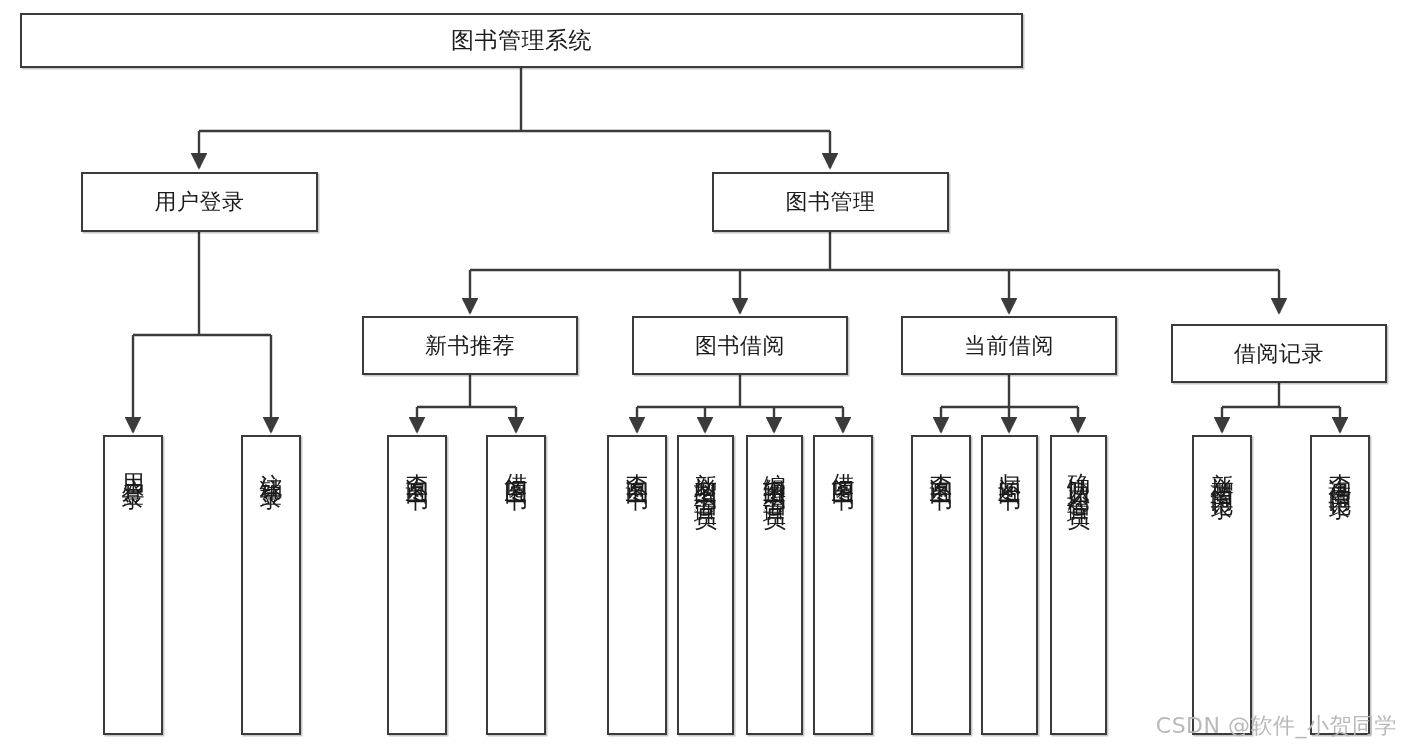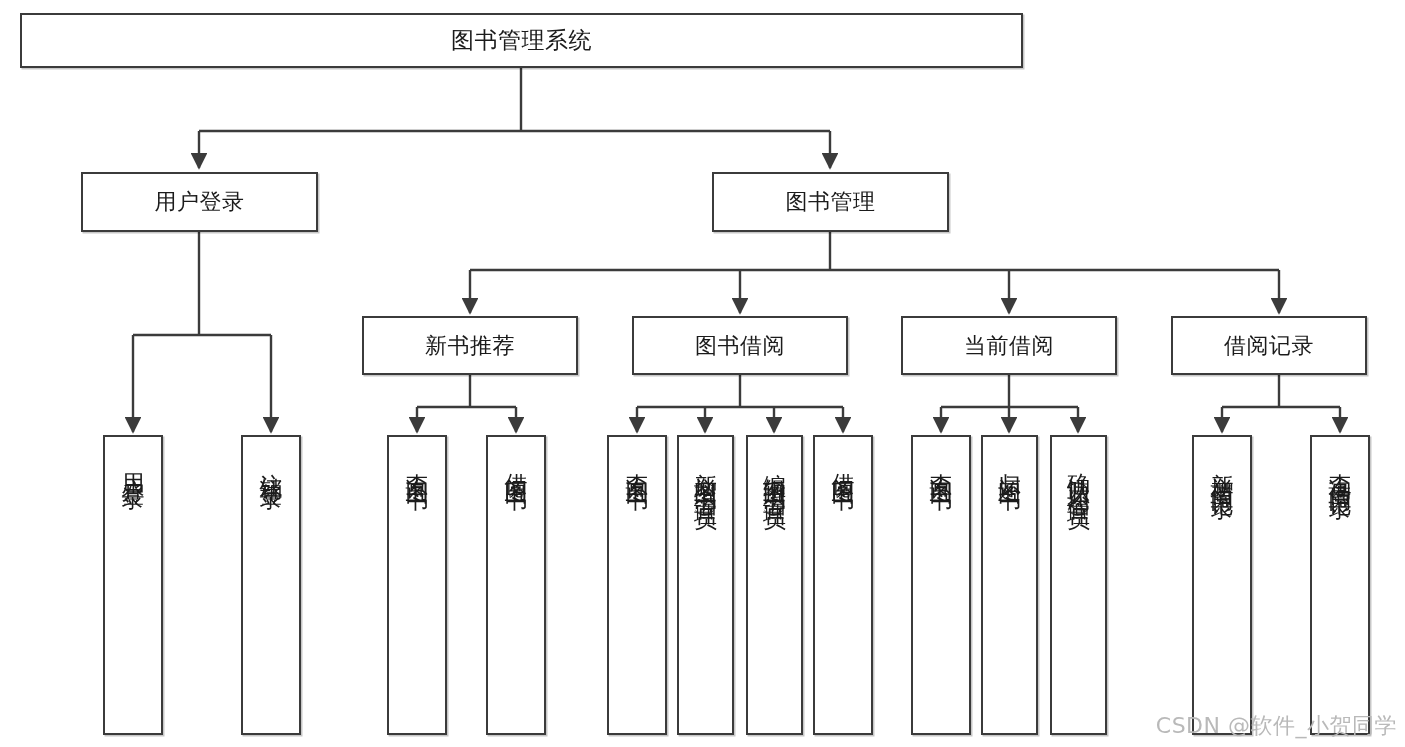--- a/index.html
+++ b/index.html
@@ -142,21 +142,21 @@
 
   <div class="node h" style="left:362px; top:316px; width:216px; height:59px;">
     <span class="label">新书推荐</span>
   </div>
   <div class="node h" style="left:632px; top:316px; width:216px; height:59px;">
     <span class="label">图书借阅</span>
   </div>
   <div class="node h" style="left:901px; top:316px; width:216px; height:59px;">
     <span class="label">当前借阅</span>
   </div>
-  <div class="node h" style="left:1171px; top:316px; width:196px; height:59px;">
+  <div class="node h" style="left:1171px; top:324px; width:216px; height:59px;">
     <span class="label">借阅记录</span>
   </div>
 
   <div class="node v" style="left:103px; top:435px; width:60px; height:300px;">
     <span class="label">用户登录</span>
   </div>
   <div class="node v" style="left:241px; top:435px; width:60px; height:300px;">
     <span class="label">注销登录</span>
   </div>
 

